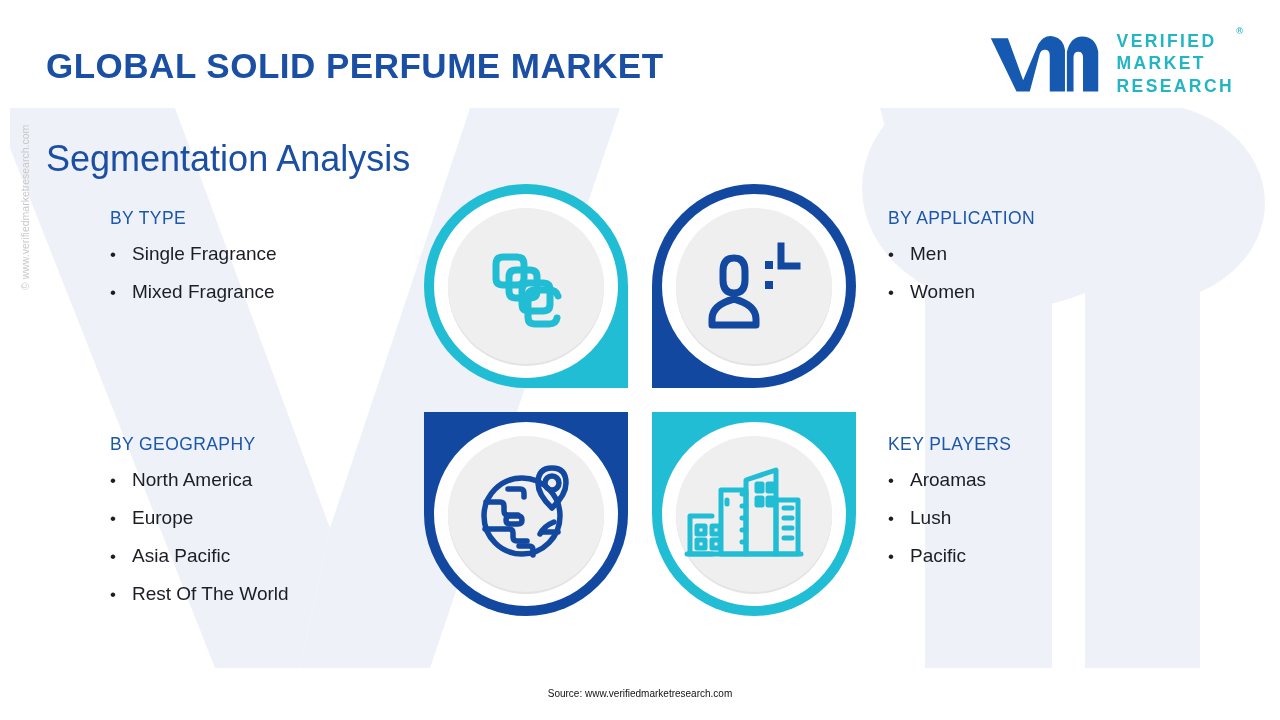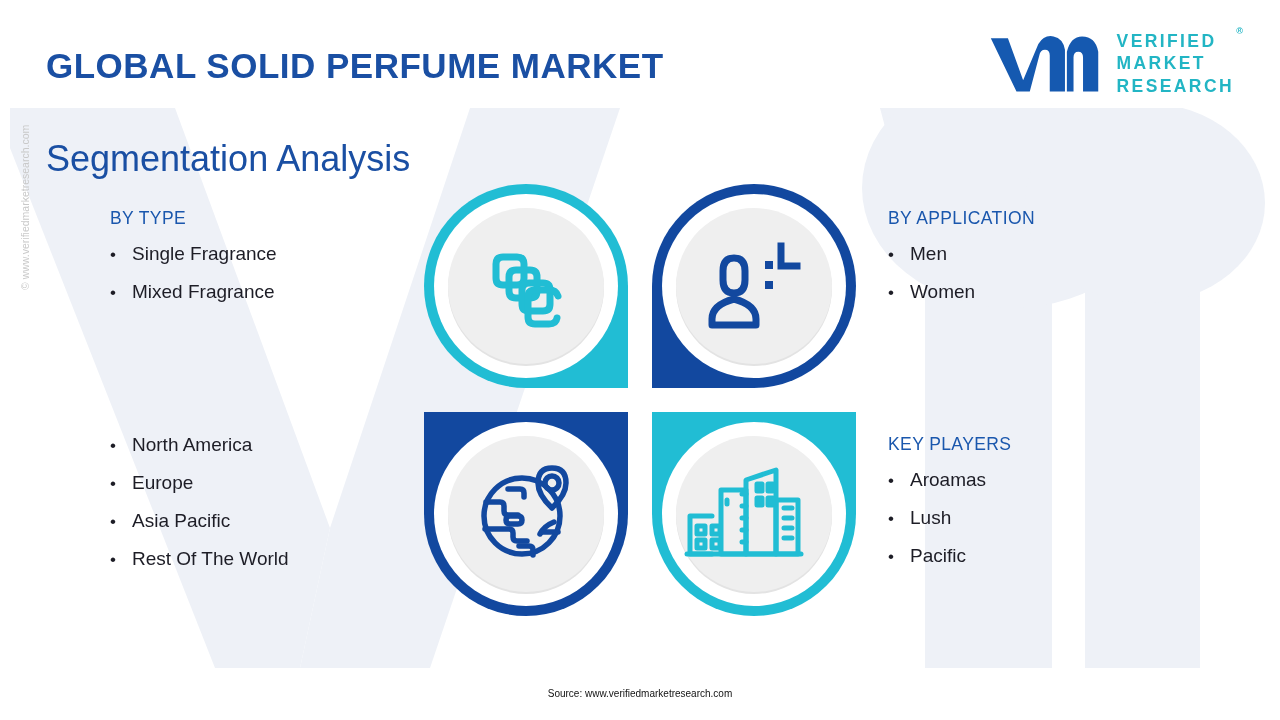--- a/index.html
+++ b/index.html
@@ -125,20 +125,21 @@
       <span>Single Fragrance</span>
     </li>
     <li>
       <span class="dot">•</span>
       <span>Mixed Fragrance</span>
     </li>
   </ul>
 </div>
 
 <div class="col col-geo">
+  <div class="col-head">BY GEOGRAPHY</div>
   <ul class="bullets">
     <li>
       <span class="dot">•</span>
       <span>North America</span>
     </li>
     <li>
       <span class="dot">•</span>
       <span>Europe</span>
     </li>
     <li>

